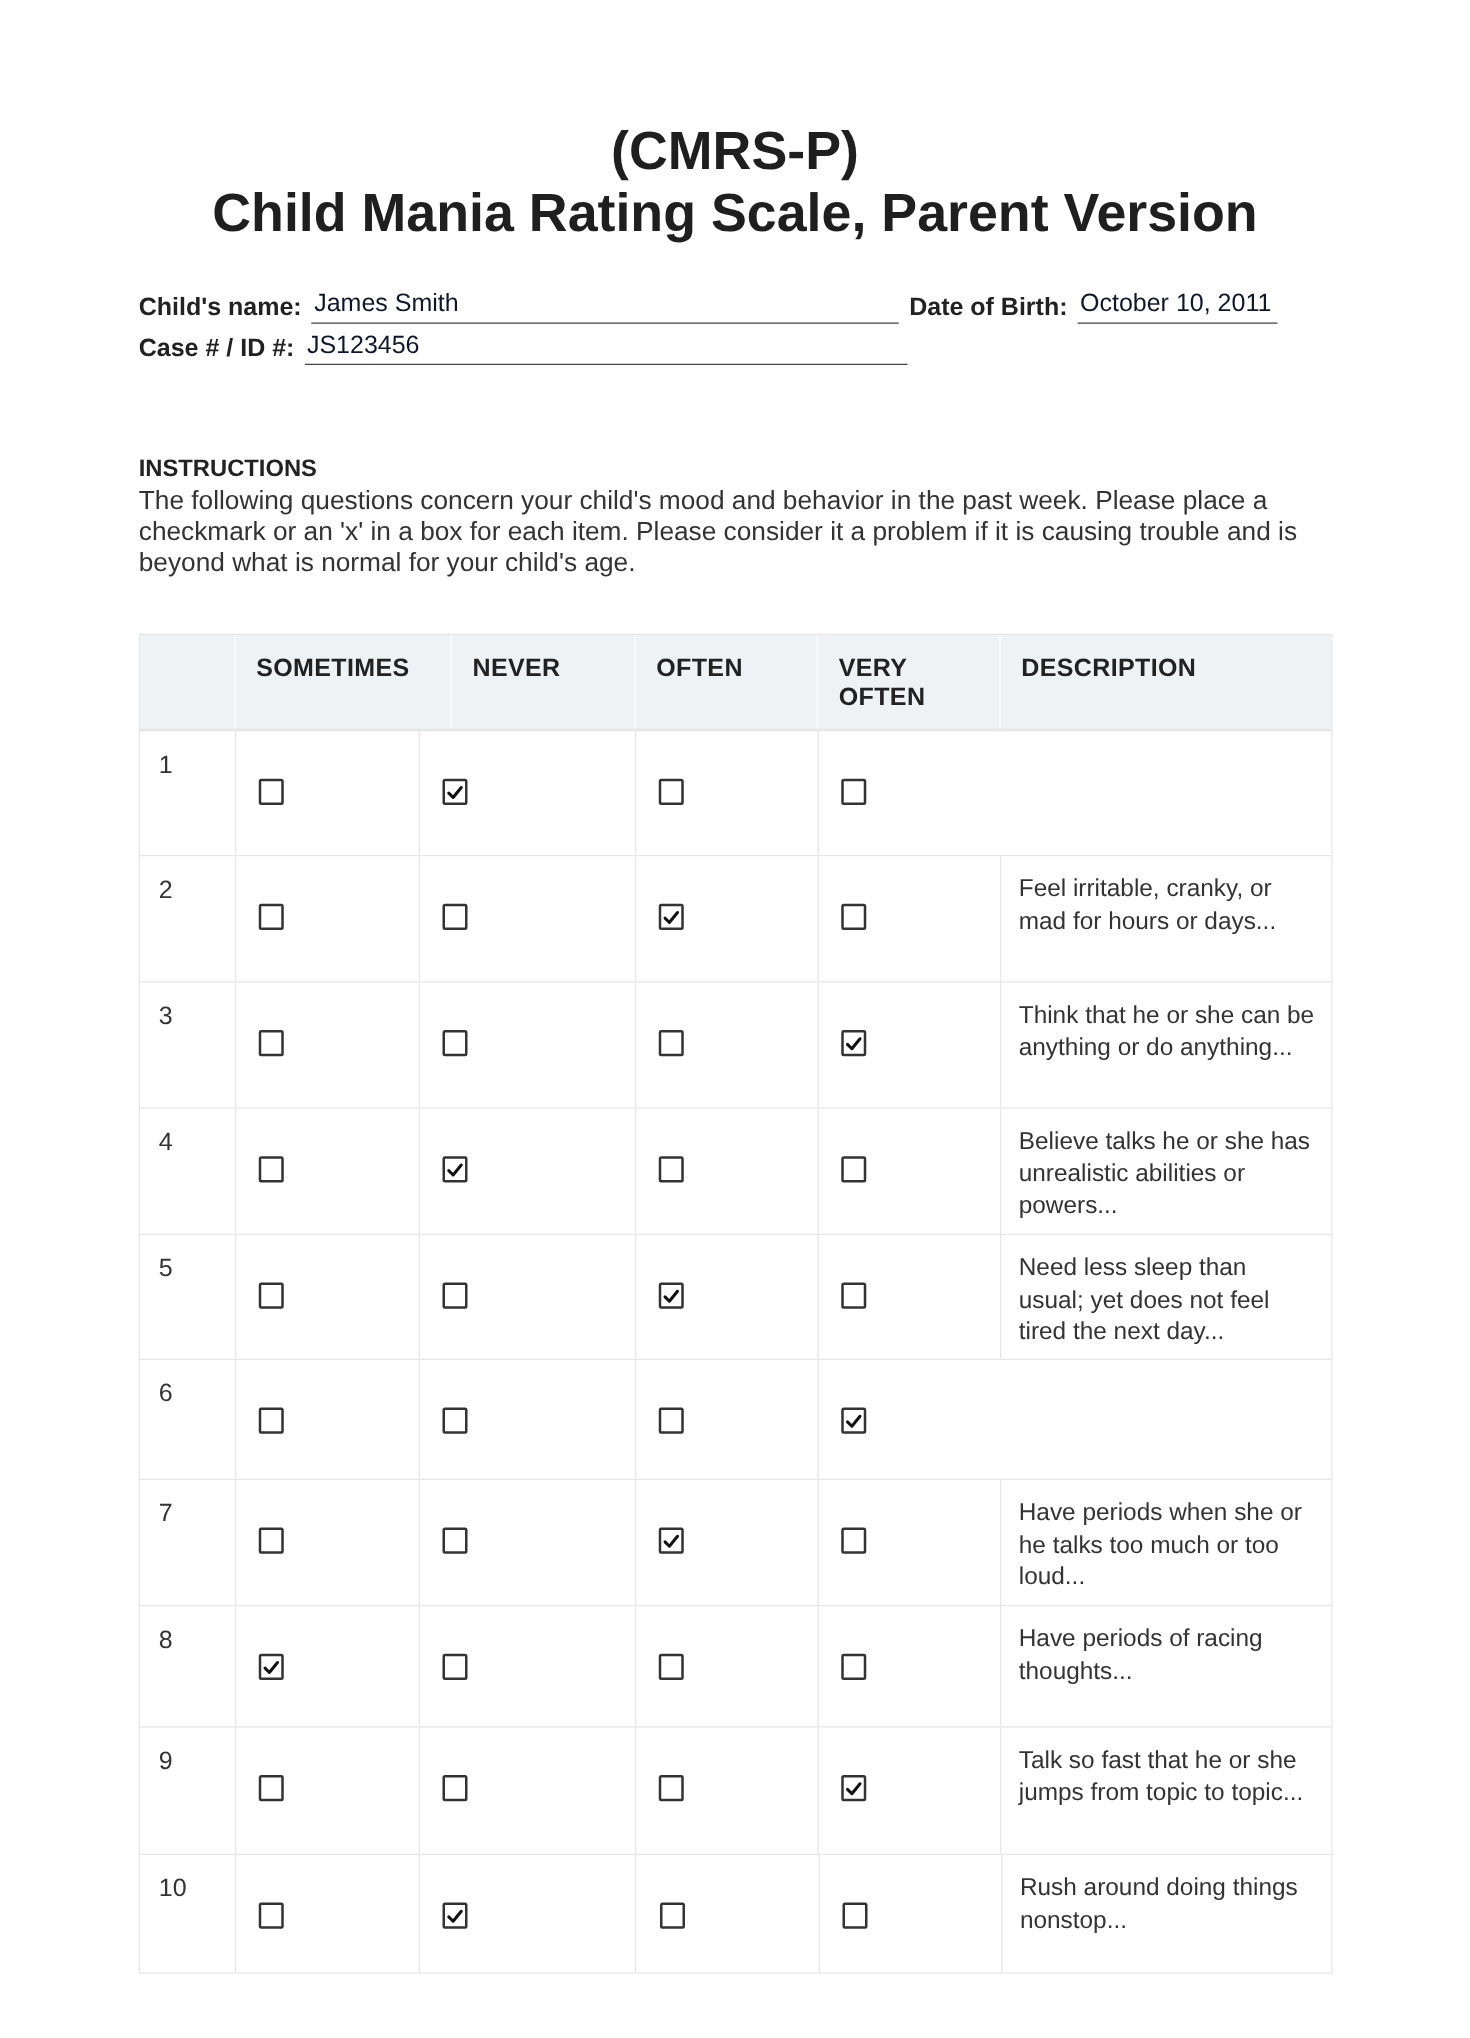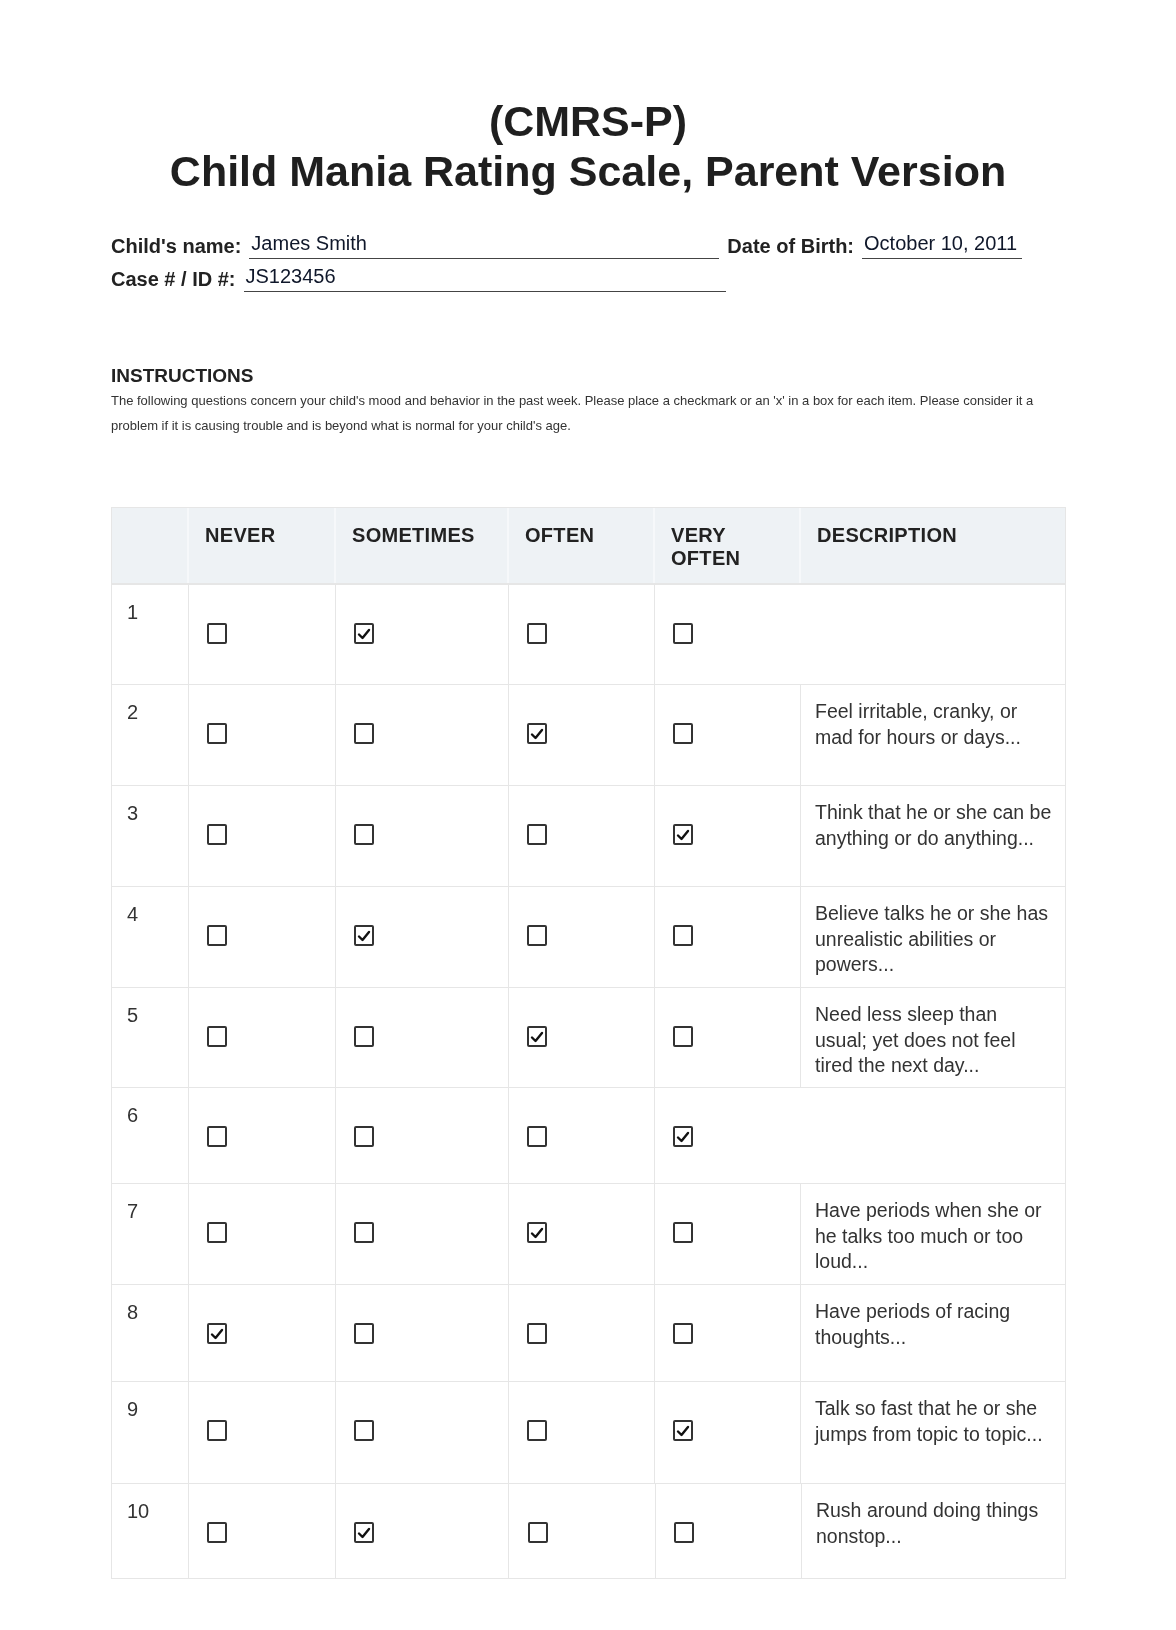--- a/index.html
+++ b/index.html
@@ -18,21 +18,21 @@
       position: relative; border-bottom: 1.5px solid #444; height: 24px; margin-left: 8px;
     }
     .field-value {
       position: absolute; left: 2px; top: -2px; font-size: 20px; color: #0f172a;
       white-space: nowrap;
     }
     .row1 { top: 234px; }
     .row2 { top: 267px; }
     .instructions { position: absolute; left: 111px; top: 364px; width: 960px; }
     .instr-head { font-weight: bold; font-size: 19px; line-height: 24px; color: #222; }
-    .instr-body { font-size: 13px; line-height: 25px; color: #333; }
+    .instr-body { font-size: 21px; line-height: 25px; color: #333; }
 
     .table {
       position: absolute; left: 111px; top: 507px; width: 955px;
       border: 1.5px solid #e6e6e6; box-sizing: border-box;
     }
     .thead { display: flex; background: #eef2f5; height: 75px; border-bottom: 2px solid #e6e6e6; }
     .th {
       font-weight: bold; font-size: 20px; line-height: 23px; color: #222;
       padding: 16px 0 0 16px; box-sizing: border-box; letter-spacing: 0.3px;
       border-right: 2px solid #f6f8fa;
@@ -86,22 +86,22 @@
 </div>
 
 <div class="instructions">
   <div class="instr-head">INSTRUCTIONS</div>
   <div class="instr-body">The following questions concern your child's mood and behavior in the past week. Please place a checkmark or an 'x' in a box for each item. Please consider it a problem if it is causing trouble and is beyond what is normal for your child's age.</div>
 </div>
 
 <div class="table">
   <div class="thead">
     <div class="th c0"></div>
+    <div class="th c2">SOMETIMES</div>
     <div class="th c1">NEVER</div>
-    <div class="th c2">SOMETIMES</div>
     <div class="th c3">OFTEN</div>
     <div class="th c4">
       <div>VERY</div>
       <div>OFTEN</div>
     </div>
     <div class="th c5">DESCRIPTION</div>
   </div>
   <div id="tbody">
       <div class="tr" style="height: 99px;">
         <div class="td c0 num">1</div>

